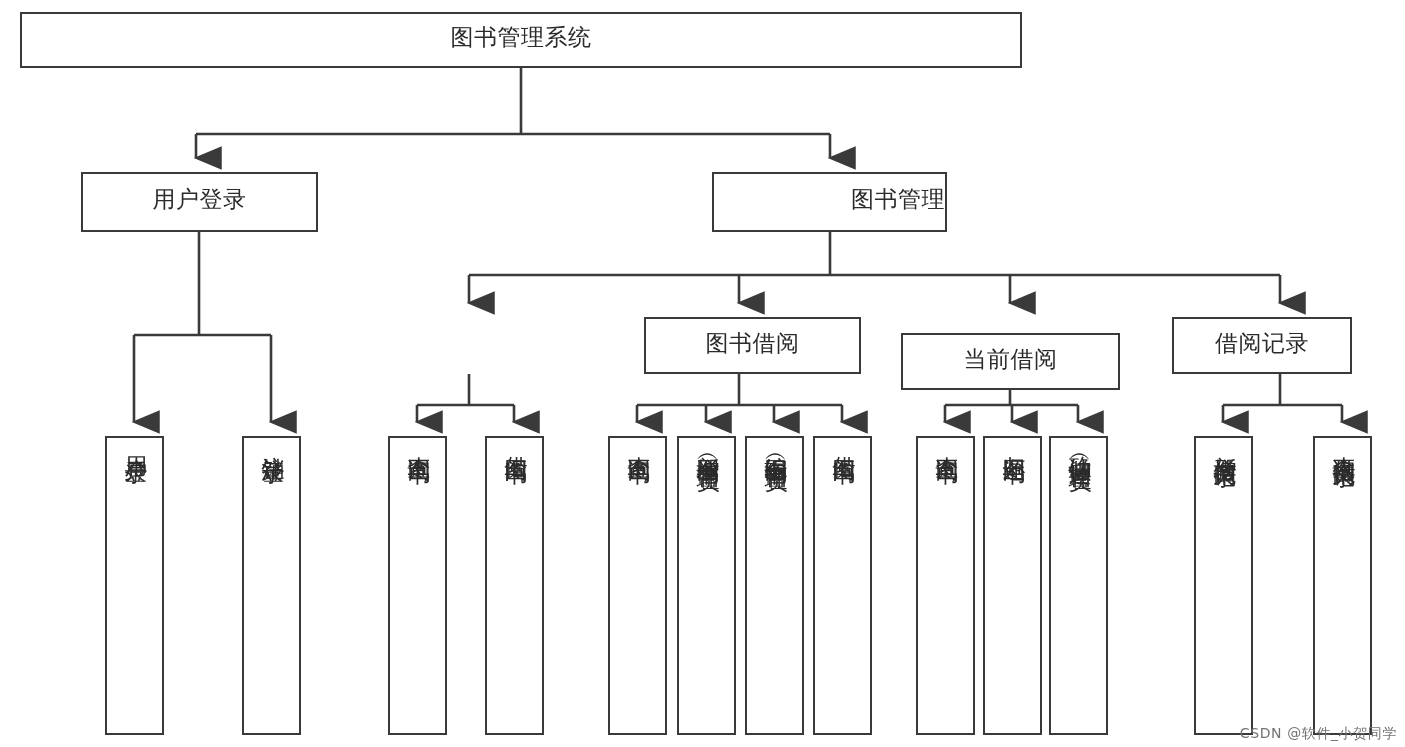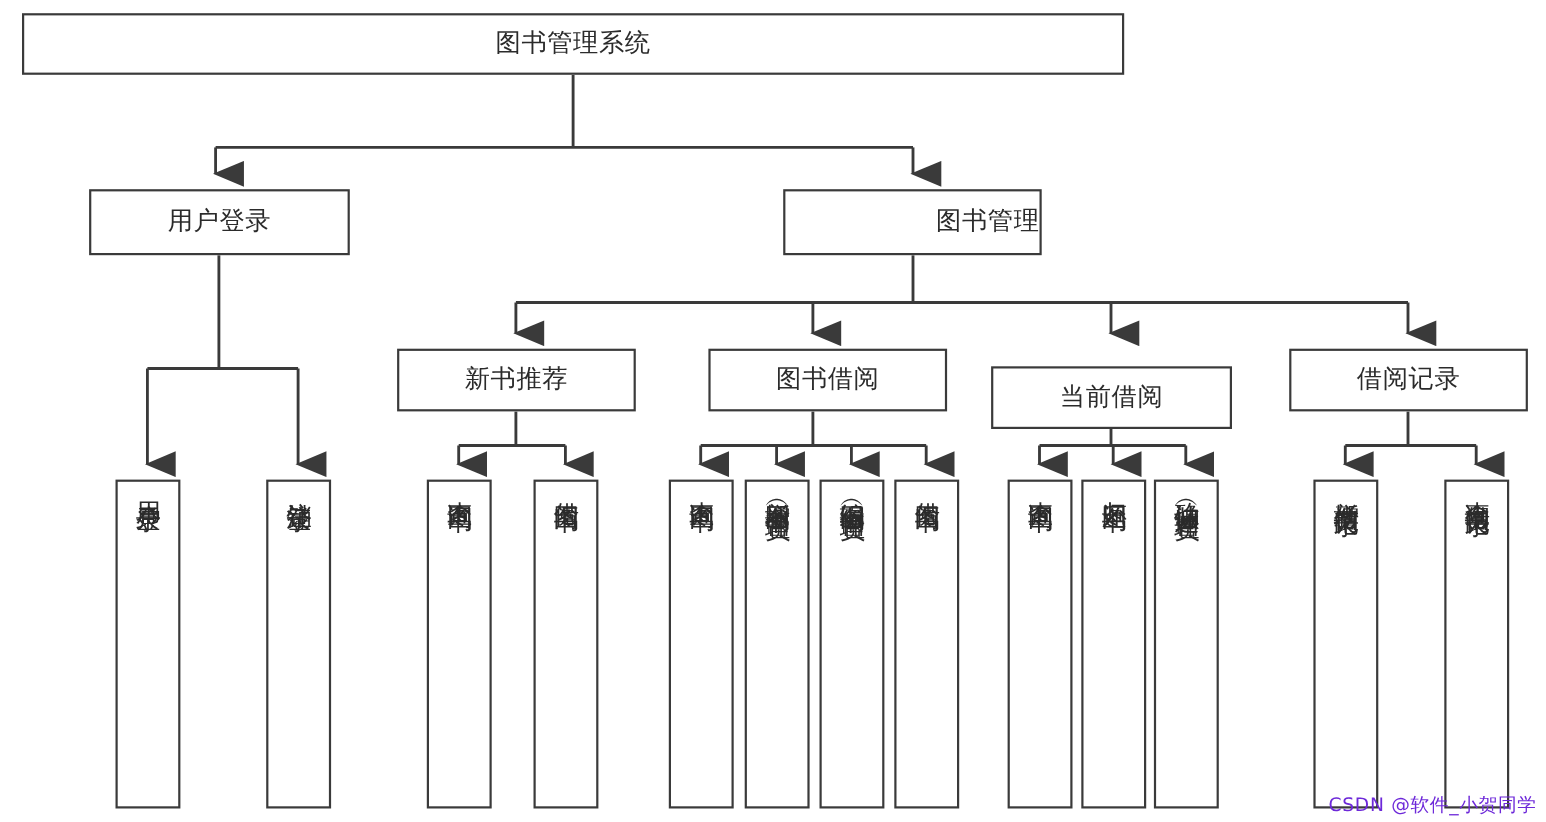--- a/index.html
+++ b/index.html
@@ -23,20 +23,21 @@
   }
   .node{
     position:absolute;
     box-sizing:border-box;
     border:2.5px solid #3a3a3a;
     background:#ffffff;
     display:flex;
     align-items:center;
     justify-content:center;
     z-index:2;
+    font-family:Liberation Mono, monospace;
   }
   .node .label{
     font-size:23px;
     line-height:1.18;
     letter-spacing:0.5px;
     color:#2b2b2b;
     white-space:nowrap;
   }
   .node.leaf{
     align-items:flex-start;
@@ -49,22 +50,22 @@
     white-space:normal;
     font-size:23px;
     line-height:1.22;
     letter-spacing:2px;
   }
   .node.leaf.mid .label{ padding-top:0; }
   .watermark{
     position:absolute;
     right:8px;
     bottom:4px;
-    font-size:17px;
-    color:#6d28d9;
+    font-size:14px;
+    color:#737373;
     letter-spacing:0.6px;
     z-index:5;
     white-space:nowrap;
   }
 </style>
 </head>
 <body>
 
 <div id="canvas">
 
@@ -123,33 +124,30 @@
   </div>
 
   <div class="node" style="left:81px;top:172px;width:237px;height:60px;">
     <span class="label">用户登录</span>
   </div>
 
   <div class="node" style="left:712px;top:172px;width:235px;height:60px;justify-content:flex-end;">
     <span class="label">图书管理</span>
   </div>
 
-  <div class="node" style="left:361px;top:317px;width:217px;height:57px;">
-    <span class="label">新书推荐</span>
-  </div>
 
   <div class="node" style="left:631px;top:317px;width:217px;height:57px;margin-left:13px;">
     <span class="label">图书借阅</span>
   </div>
 
   <div class="node" style="left:901px;top:317px;width:219px;height:57px;margin-top:16px;">
     <span class="label">当前借阅</span>
   </div>
 
-  <div class="node" style="left:1172px;top:317px;width:217px;height:57px;">
+  <div class="node" style="left:1172px;top:317px;width:180px;height:57px;">
     <span class="label">借阅记录</span>
   </div>
 
   <div class="node leaf" style="left:105px;top:436px;width:59px;height:299px;">
     <span class="label">用户登录</span>
   </div>
 
   <div class="node leaf" style="left:242px;top:436px;width:59px;height:299px;">
     <span class="label">注销登录</span>
   </div>

